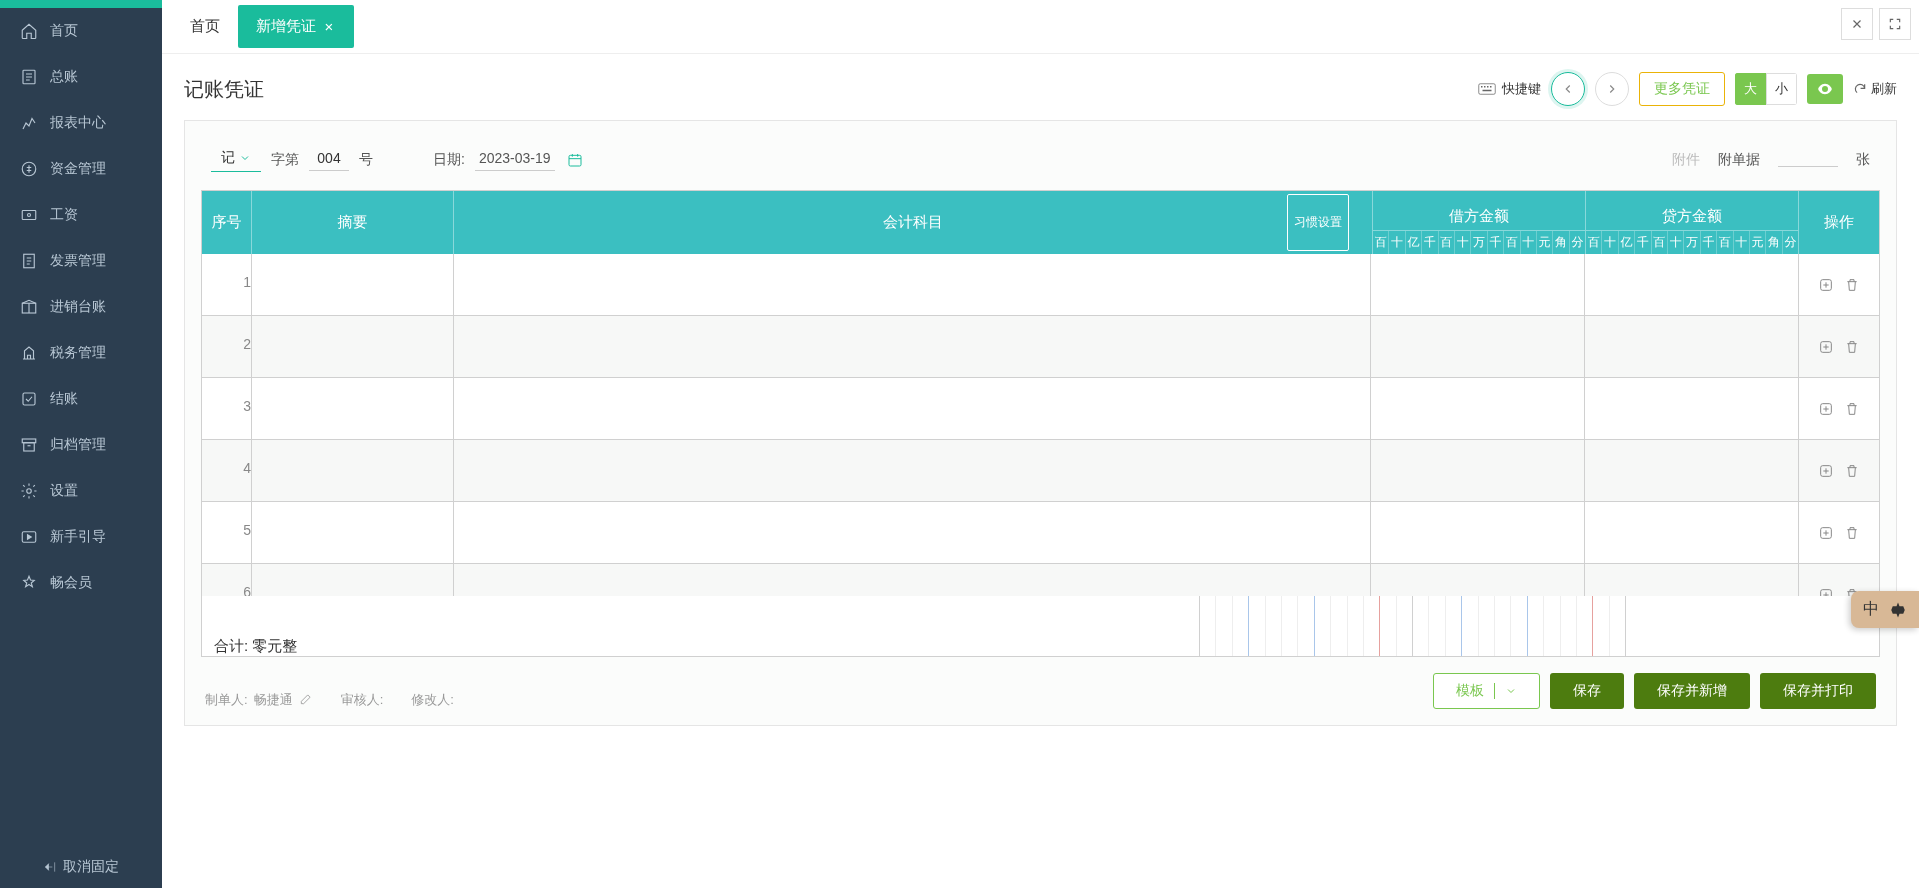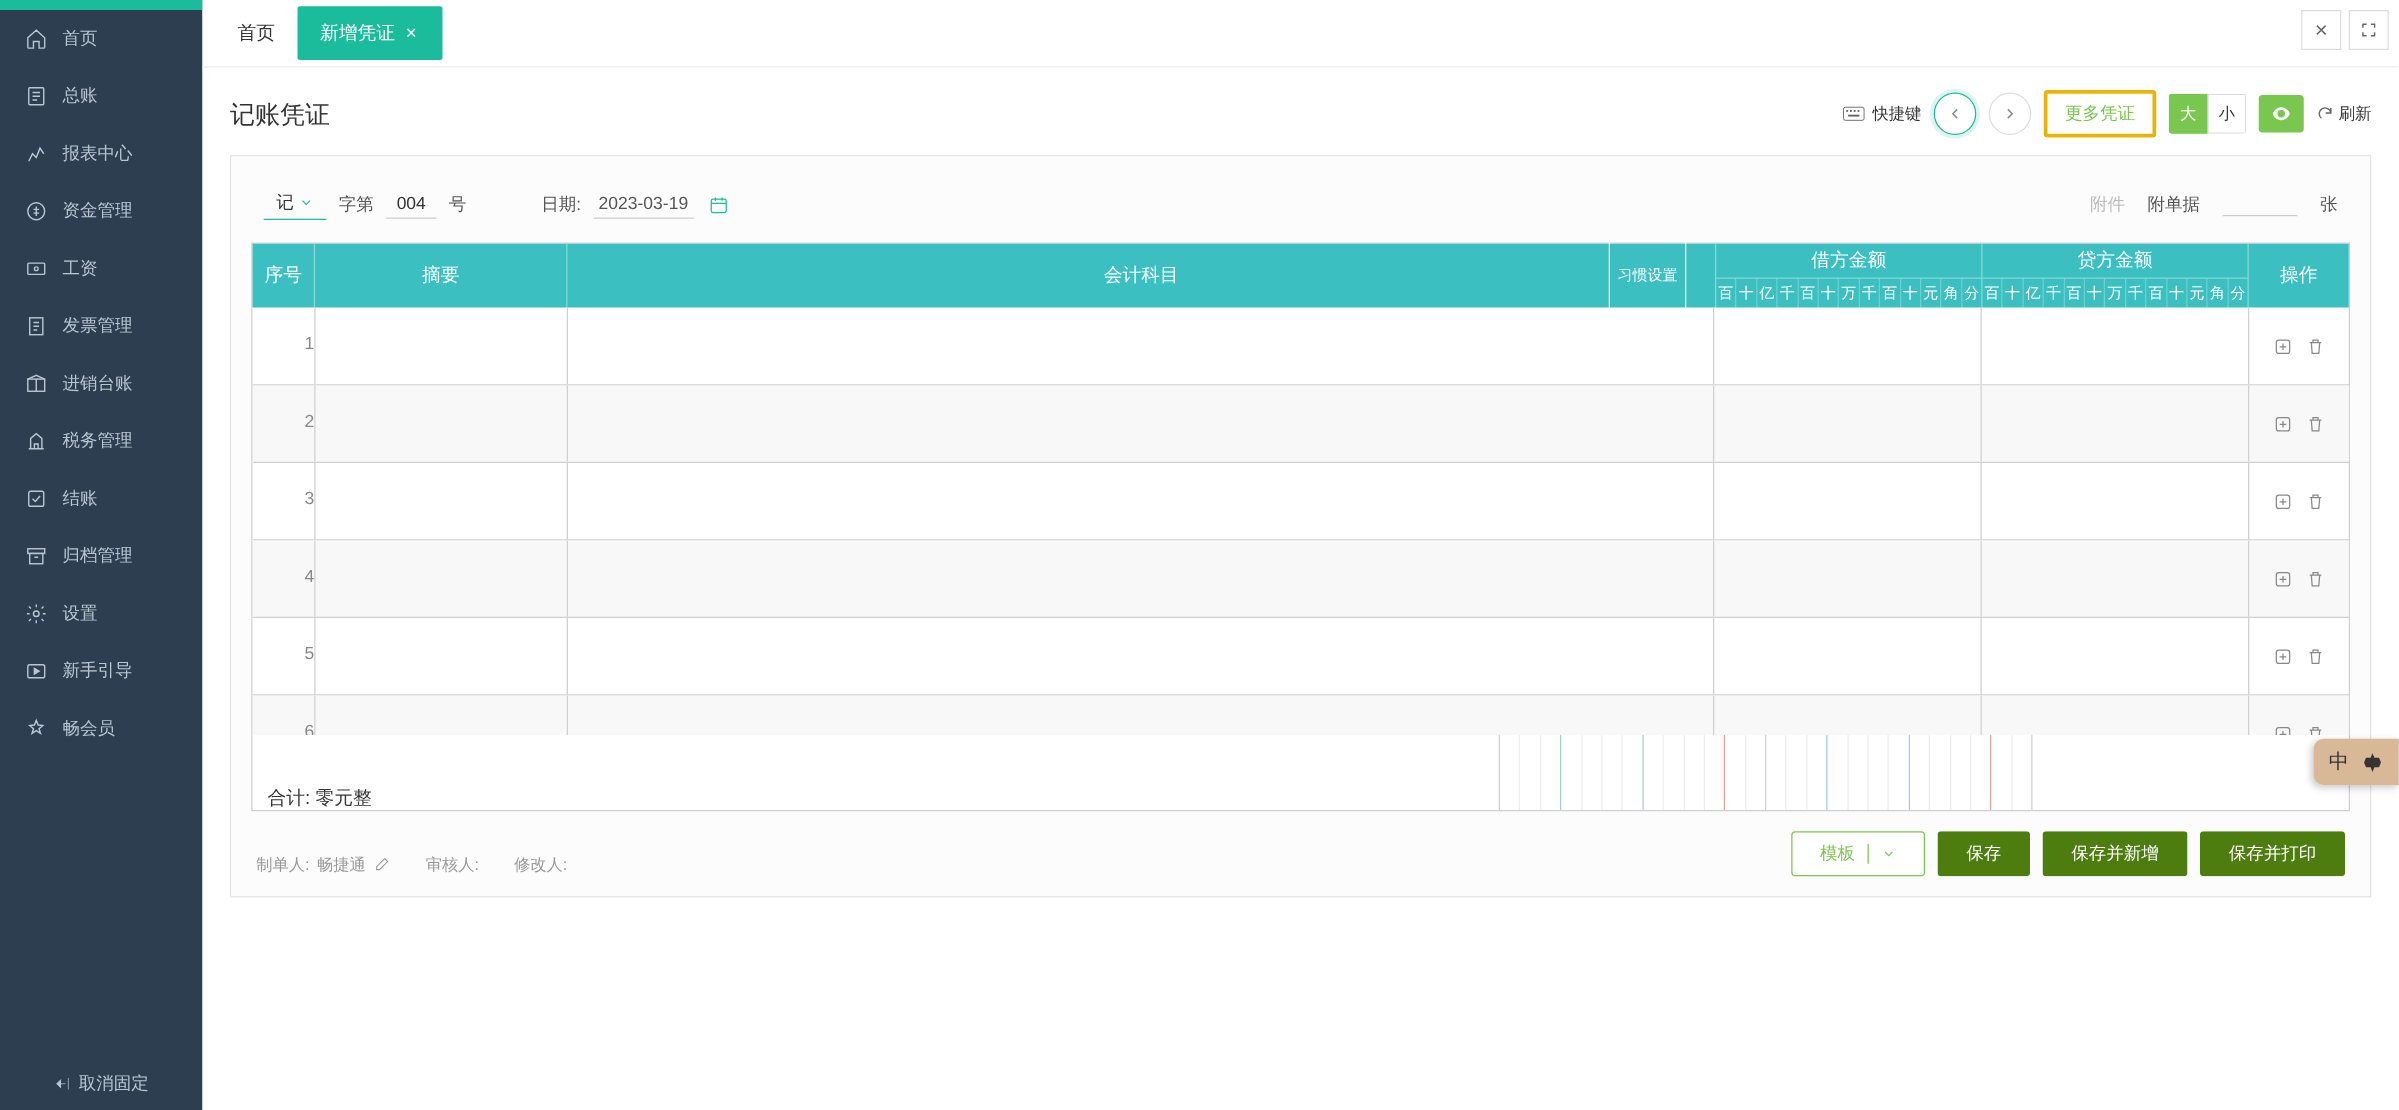--- a/index.html
+++ b/index.html
@@ -30,53 +30,53 @@
     
     
     .page-header { display: flex; align-items: center; padding: 18px 22px 14px; }
     .page-title { font-size: 20px; }
     .header-right { margin-left: auto; display: flex; align-items: center; gap: 10px; }
     .shortcut { display: flex; align-items: center; gap: 6px; cursor: pointer; font-size: 13px; }
     .shortcut svg { width: 18px; height: 14px; }
     .nav-btn { width: 34px; height: 34px; border-radius: 50%; border: 1px solid #ddd; display: flex; align-items: center; justify-content: center; cursor: pointer; background: #fff; }
     .nav-btn.hl { border-color: #1abc9c; box-shadow: 0 0 0 3px rgba(26,188,156,0.15); }
     .nav-btn svg { width: 14px; height: 14px; stroke: #888; fill: none; stroke-width: 2; }
-    .more-btn { border: 3px solid #eab308; color: #7ac74f; padding: 7px 14px; border-radius: 3px; background: #fff; cursor: pointer; font-size: 14px; }
+    .more-btn { border: 1px solid #eab308; color: #7ac74f; padding: 7px 14px; border-radius: 3px; background: #fff; cursor: pointer; font-size: 14px; }
     .size-toggle { display: flex; border-radius: 3px; overflow: hidden; }
     .size-toggle span { padding: 6px 8px; font-size: 13px; cursor: pointer; border: 1px solid #ddd; }
     .size-toggle span.active { background: #7ac74f; color: #fff; border-color: #7ac74f; }
     .eye-btn { width: 36px; height: 30px; background: #7ac74f; border-radius: 3px; display: flex; align-items: center; justify-content: center; cursor: pointer; }
     .eye-btn svg { width: 18px; height: 18px; fill: #fff; }
     .refresh { display: flex; align-items: center; gap: 4px; cursor: pointer; font-size: 13px; }
     .refresh svg { width: 14px; height: 14px; fill: none; stroke: #666; stroke-width: 2; }
     
     
     .voucher-wrap { margin: 0 22px 16px; border: 1px solid #e5e5e5; background: #fbfcfb; padding: 20px 16px 16px; }
     .voucher-info { display: flex; align-items: center; padding: 6px 10px 18px; font-size: 14px; color: #555; }
     .vi-left { display: flex; align-items: center; gap: 10px; }
     .vi-type { color: #333; border-bottom: 1px solid #1abc9c; padding: 2px 10px 4px; display: flex; align-items: center; gap: 4px; }
     .vi-type svg { width: 12px; height: 12px; stroke: #1abc9c; fill: none; stroke-width: 2; }
     .vi-num { color: #333; border-bottom: 1px solid #ccc; padding: 2px 6px 4px; min-width: 40px; text-align: center; }
     .vi-date { border-bottom: 1px solid #ccc; padding: 2px 4px 4px; }
     .cal-icon { display: inline-flex; margin-left: 2px; }
     .cal-icon svg { width: 16px; height: 16px; stroke: #1abc9c; fill: none; stroke-width: 1.5; }
-    .vi-right { margin-left: auto; display: flex; align-items: flex-end; gap: 18px; }
+    .vi-right { margin-left: auto; display: flex; align-items: flex-start; gap: 18px; }
     .attach-disabled { color: #bbb; }
     .sheets-input { width: 60px; border: none; border-bottom: 1px solid #ccc; background: transparent; }
     
     
     .vtable { border: 1px solid #d0d0d0; background: #fff; }
     .vthead { display: flex; background: #3bbfc1; color: #fff; }
     .vth { display: flex; align-items: center; justify-content: center; padding: 10px 4px; border-right: 1px solid rgba(255,255,255,0.4); font-size: 15px; position: relative; }
     .col-seq { width: 50px; flex-direction: column; }
     .col-summary { width: 202px; }
     .col-subject { flex: 1; }
     .habit-btn { position: absolute; right: 23px; border: 1px solid #fff; color: #fff; background: transparent; padding: 19px 6px; font-size: 12px; border-radius: 2px; cursor: pointer; }
     .col-amount { width: 213px; flex-direction: column; padding: 0; }
-    .amt-title { padding: 4px 0 4px; font-size: 15px; }
+    .amt-title { padding: 16px 0 4px; font-size: 15px; }
     .amt-units { display: flex; width: 100%; border-top: 1px solid rgba(255,255,255,0.4); }
     .amt-units span { flex: 1; text-align: center; font-size: 12px; padding: 3px 0; border-right: 1px solid rgba(255,255,255,0.25); }
     .amt-units span:last-child { border-right: none; }
     .col-ops { width: 80px; border-right: none; }
     
     .vtbody { max-height: 342px; overflow-y: auto; position: relative; }
     .vtrow { display: flex; height: 62px; border-bottom: 1px solid #d0d0d0; }
     .vtrow:nth-child(even) { background: #f7f8f7; }
     .vtd { border-right: 1px solid #d0d0d0; display: flex; align-items: center; justify-content: center; }
     .vtd.col-seq { color: #888; align-items: flex-end; padding-bottom: 6px; }

